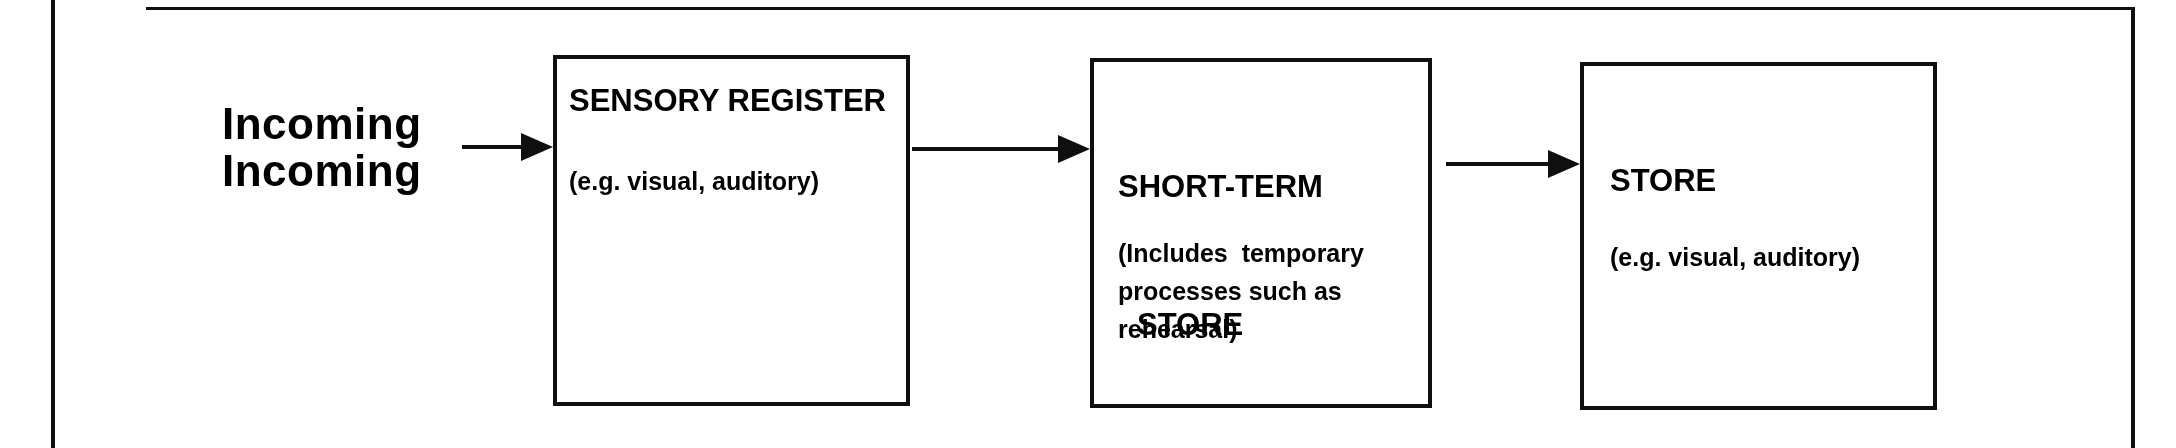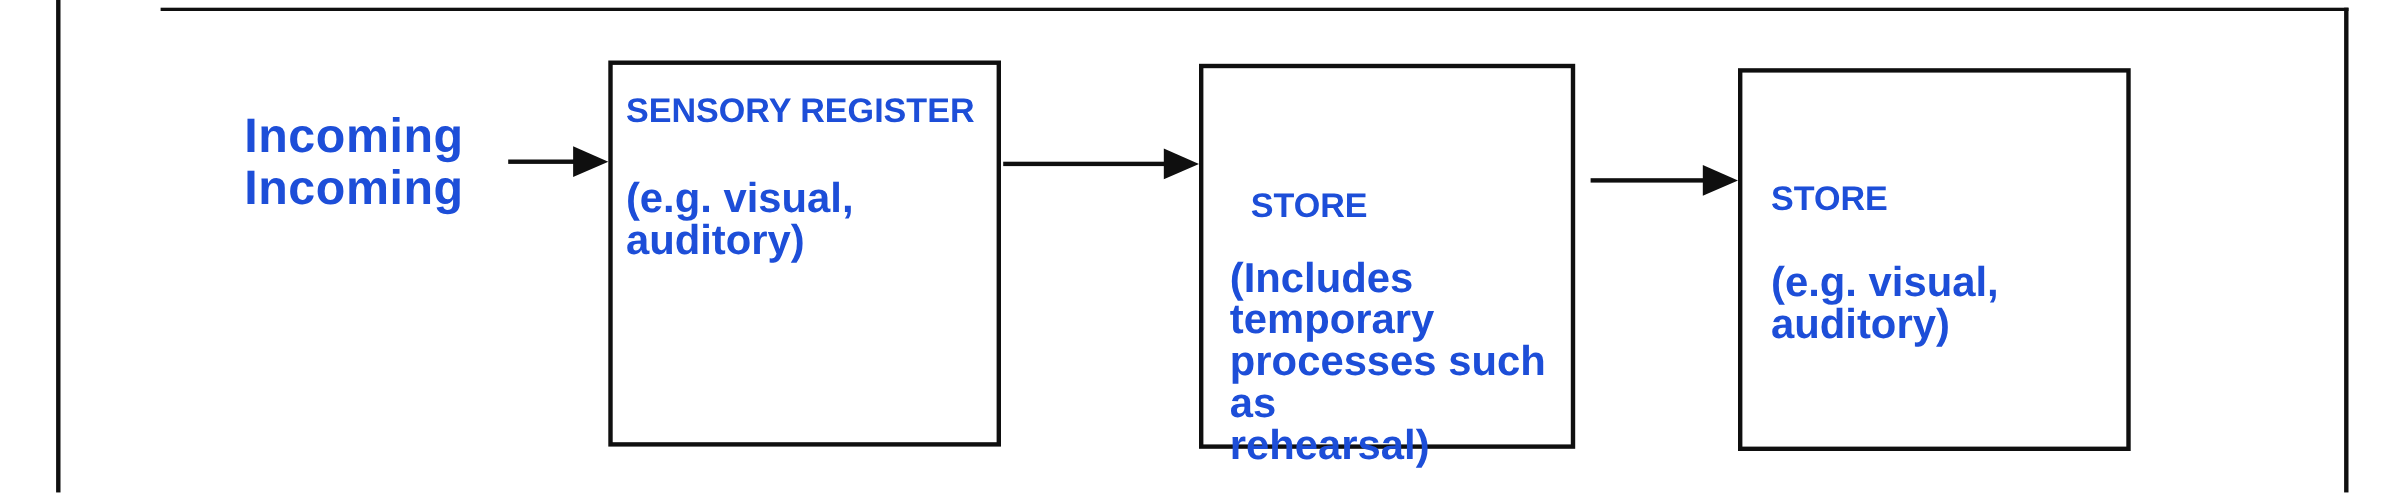--- a/index.html
+++ b/index.html
@@ -7,21 +7,21 @@
     padding: 0;
     background: #ffffff;
   }
   .stage {
     position: relative;
     width: 2176px;
     height: 448px;
     background: #ffffff;
     overflow: hidden;
     font-family: "Liberation Sans", "DejaVu Sans", sans-serif;
-    color: #1d4ed8;
+    color: #000000;
   }
 
   
   .frame-left {
     position: absolute;
     left: 51px; top: 0;
     width: 4px; height: 448px;
     background: #0f0f0f;
   }
   .frame-top {
@@ -61,21 +61,21 @@
 
   .box-title {
     position: absolute;
     font-size: 31px;
     font-weight: bold;
     line-height: 38px;
     white-space: pre-wrap;
   }
   .box-body {
     position: absolute;
-    font-size: 38px;
+    font-size: 25px;
     font-weight: bold;
     line-height: 38px;
     white-space: pre-wrap;
   }
   .box1 .box-title { left: 12px; top: 23px; }
   .box1 .box-body  { left: 12px; top: 103px; }
 
   .box2 .box-title { left: 24px; top: 10px; line-height: 46px; }
   .box2 .title-line2 { padding-left: 19px; }
   .box2 .box-body  { left: 24px; top: 172px; }
@@ -130,20 +130,21 @@
     <div class="box-body">(e.g. visual, auditory)</div>
   </div>
 
   <div class="arrow arrow2">
     <div class="shaft"></div>
     <div class="head"></div>
   </div>
 
   <div class="box box2">
     <div class="box-title">
+      <div class="title-line1">SHORT-TERM</div>
       <div class="title-line2">STORE</div>
     </div>
     <div class="box-body">(Includes  temporary
 processes such as
 rehearsal)</div>
   </div>
 
   <div class="arrow arrow3">
     <div class="shaft"></div>
     <div class="head"></div>

